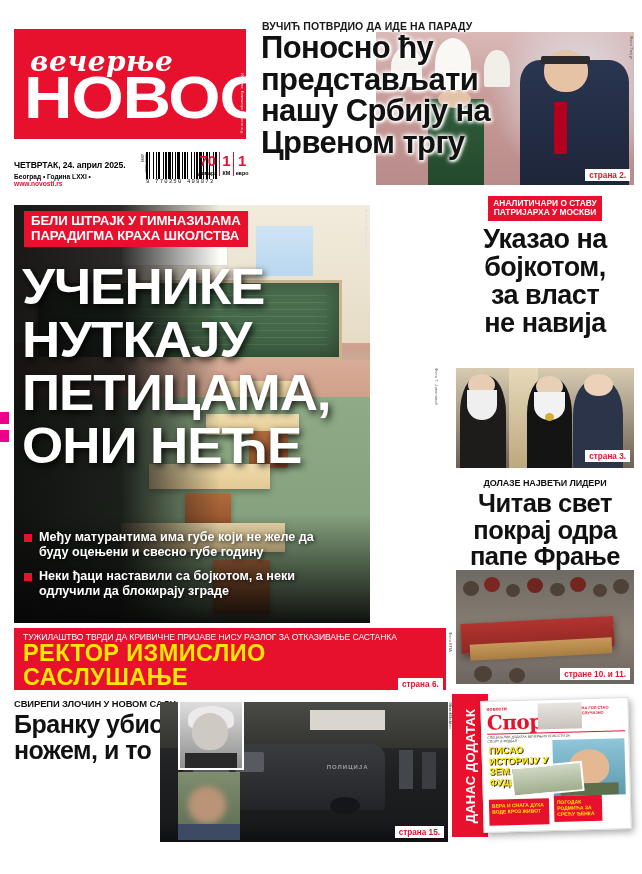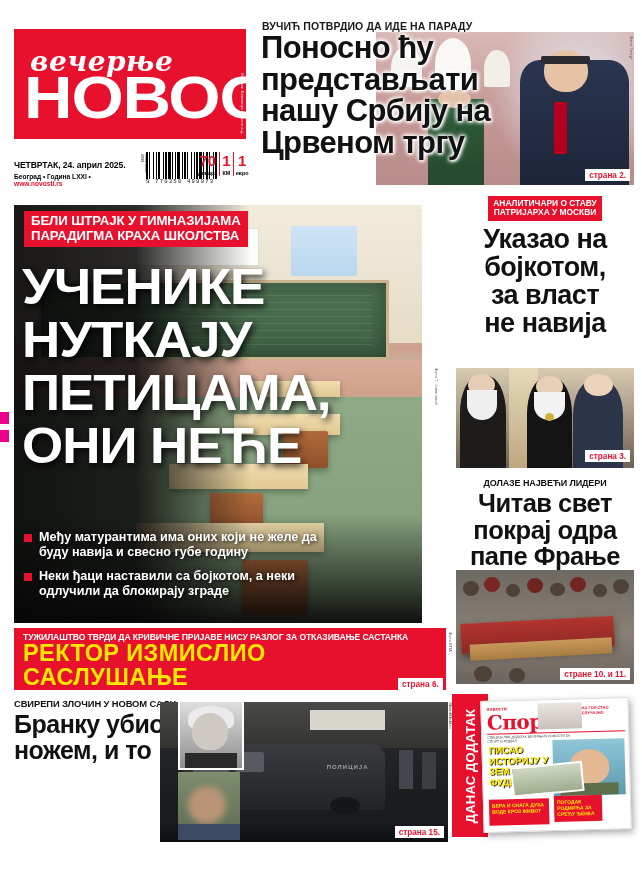--- a/index.html
+++ b/index.html
@@ -89,21 +89,21 @@
   .pagebadge {
     position:absolute; background:#fff; color:#e8112d;
     font-size:8.2px; font-weight:700; padding:1.5px 4px; z-index:6; white-space:nowrap;
   }
   .vcredit {
     position:absolute; writing-mode:vertical-rl; text-orientation:mixed;
     font-size:3.8px; color:#555; letter-spacing:.3px; z-index:5;
   }
 
   
-  .mainstory { position:absolute; left:14px; top:205px; width:408px; height:418px; overflow:hidden; background:#4c1d95; }
+  .mainstory { position:absolute; left:14px; top:205px; width:356px; height:418px; overflow:hidden; background:#4c1d95; }
   .ms-photo {
     position:absolute; inset:0;
     background:
       linear-gradient(180deg, #efe7d5 0%, #e9e0cc 20%, #cfa08e 34%, #b9cdb2 46%, #9fb79b 100%);
   }
   .ms-wall { position:absolute; left:0; top:0; width:100%; height:33%; background:linear-gradient(180deg,#f2ecdd,#e6dcc6); }
   .ms-board {
     position:absolute; left:6%; top:18%; width:86%; height:19%;
     background:linear-gradient(180deg,#4e7352,#3e6043);
     border:3px solid #cbb48f; box-shadow:inset 0 0 22px rgba(0,0,0,.35);
@@ -136,21 +136,21 @@
     transform:scaleX(1.06); transform-origin:left top;
     text-shadow:2px 3px 7px rgba(0,0,0,.85);
   }
   .ms-bullets { position:absolute; left:10px; top:325px; z-index:5; width:300px; }
   .ms-bullet { position:relative; padding-left:15px; margin-bottom:9px; color:#fff;
     font-size:12.6px; line-height:15px; font-weight:700; text-shadow:1px 1px 4px rgba(0,0,0,.9); }
   .ms-bullet::before { content:""; position:absolute; left:0; top:3.5px; width:8px; height:8px; background:#e8112d; }
 
   
   .rectorbox { position:absolute; left:14px; top:628px; width:432px; height:62px; background:#e8112d; overflow:hidden; }
-  .rb-kicker { position:absolute; left:9px; top:4px; color:#fff; font-size:8.6px; font-weight:700; letter-spacing:-.1px; white-space:nowrap; }
+  .rb-kicker { position:absolute; left:9px; top:4px; color:#fff; font-size:8.6px; font-weight:400; letter-spacing:-.1px; white-space:nowrap; }
   .rb-head { position:absolute; left:9px; top:14px; width:414px; color:#ffe800; font-weight:700;
     font-size:23.5px; line-height:23.5px; letter-spacing:.4px; }
 
   
   .rc-patriarch { position:absolute; left:456px; top:196px; width:178px; height:224px; }
   .kickbox-sm { background:#e8112d; color:#fff; padding:2.5px 5px 3px 5px; display:inline-block; }
   .kickbox-sm div { font-size:8.4px; line-height:9.6px; font-weight:700; text-align:center; white-space:nowrap; }
   .rc-head { font-weight:700; color:#111; letter-spacing:-.5px; }
   .rcp-head { font-size:27px; line-height:28px; margin-top:4px; text-align:center; }
   .rcp-photo { position:absolute; left:0; top:172px; width:178px; height:100px; overflow:hidden;
@@ -343,21 +343,21 @@
       <div>БЕЛИ ШТРАЈК У ГИМНАЗИЈАМА</div>
       <div>ПАРАДИГМА КРАХА ШКОЛСТВА</div>
     </div>
     <div class="ms-head">
       <div>УЧЕНИКЕ</div>
       <div>НУТКАЈУ</div>
       <div>ПЕТИЦАМА,</div>
       <div>ОНИ НЕЋЕ</div>
     </div>
     <div class="ms-bullets">
-      <div class="ms-bullet">Међу матурантима има оних који не желе да буду навија и свесно губе годину</div>
+      <div class="ms-bullet">Међу матурантима има губе који не желе да буду оцењени и свесно губе годину</div>
       <div class="ms-bullet">Неки ђаци наставили са бојкотом, а неки одлучили да блокирају зграде</div>
     </div>
     <div class="vcredit" style="right:2px;top:4px;height:62px;color:#ddd;">Фото Н. Живановић</div>
   </div>
 
   <div class="rectorbox">
     <div class="rb-kicker">ТУЖИЛАШТВО ТВРДИ ДА КРИВИЧНЕ ПРИЈАВЕ НИСУ РАЗЛОГ ЗА ОТКАЗИВАЊЕ САСТАНКА</div>
     <div class="rb-head">
       <div>РЕКТОР ИЗМИСЛИО САСЛУШАЊЕ</div>
       <div>ДА НЕ БИ ИШАО КОД ПРЕМИЈЕРА</div>

